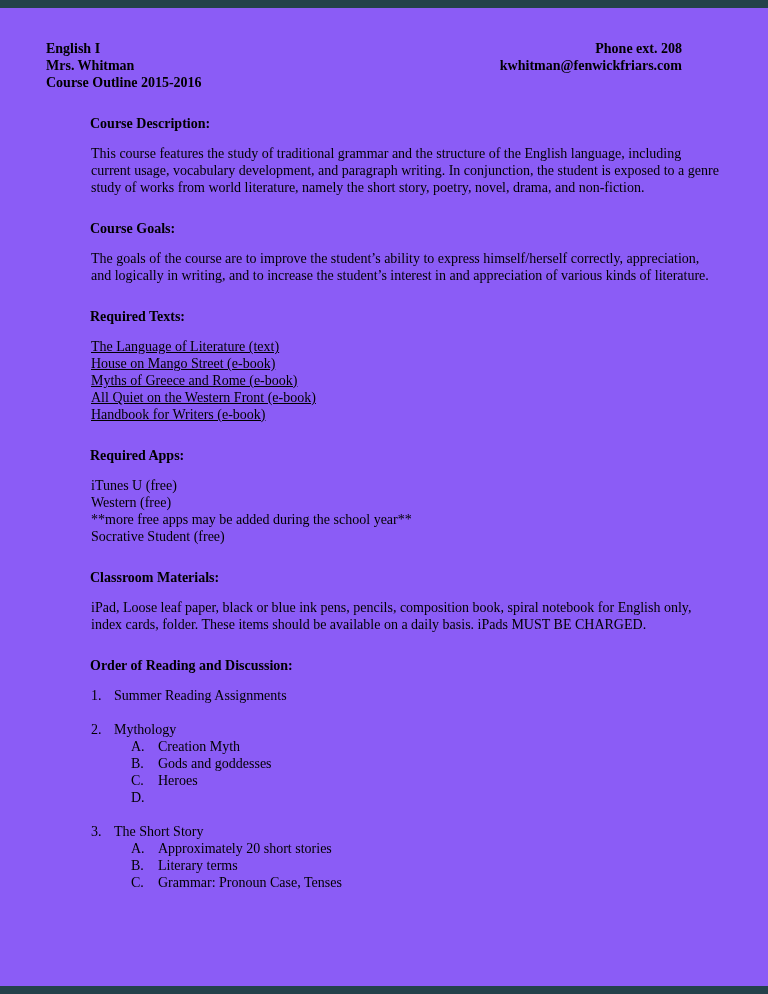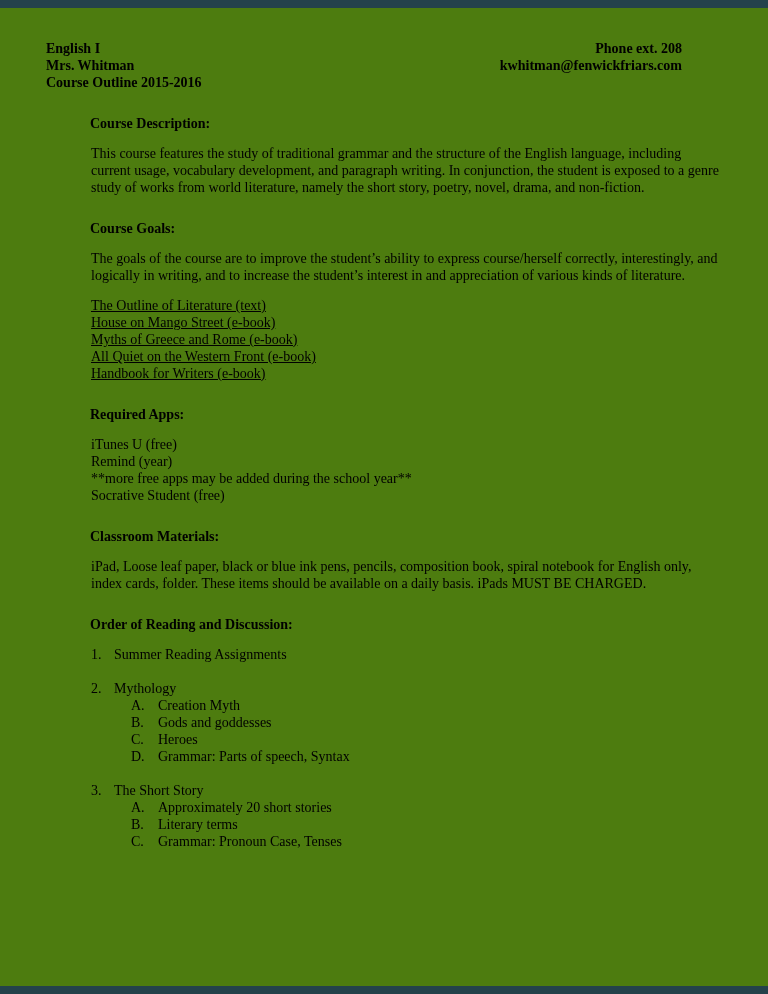--- a/index.html
+++ b/index.html
@@ -4,21 +4,21 @@
 <style>
   * { box-sizing: border-box; margin: 0; padding: 0; }
   html, body { background: #e8e8e8; }
   body {
     width: 768px; height: 994px;
     font-family: "Liberation Serif", "DejaVu Serif", serif;
     font-size: 14px; line-height: 17px; color: #000;
   }
   .page {
     position: relative; width: 768px; height: 994px;
-    background: #4d7c0f; overflow: hidden;
+    background: #8b5cf6; overflow: hidden;
   }
   .bar { position: absolute; left: 0; width: 768px; height: 8px; background: #24424b; }
   .bar.top { top: 0; }
   .bar.bottom { bottom: 0; }
   .content { padding: 40px 48px 0 46px; }
   .header { display: flex; justify-content: space-between; font-weight: bold; }
   .header-right { text-align: right; padding-right: 38px; }
   .section-heading { font-weight: bold; margin-top: 24px; margin-left: 44px; }
   .para { margin: 13px 0 0 45px; }
   .plain-list { margin: 13px 0 0 45px; }
@@ -47,34 +47,35 @@
       <div class="header-right">
         <div>Phone ext. 208</div>
         <div>kwhitman@fenwickfriars.com</div>
       </div>
     </div>
 
     <div class="section-heading">Course Description:</div>
     <div class="para">This course features the study of traditional grammar and the structure of the English language, including current usage, vocabulary development, and paragraph writing. In conjunction, the student is exposed to a genre study of works from world literature, namely the short story, poetry, novel, drama, and non-fiction.</div>
 
     <div class="section-heading">Course Goals:</div>
-    <div class="para">The goals of the course are to improve the student’s ability to express course/herself correctly, interestingly, and logically in writing, and to increase the student’s interest in and appreciation of various kinds of literature.</div>
+    <div class="para">The goals of the course are to improve the student’s ability to express himself/herself correctly, appreciation, and logically in writing, and to increase the student’s interest in and appreciation of various kinds of literature.</div>
 
+    <div class="section-heading">Required Texts:</div>
     <div class="plain-list">
-      <div class="underlined">The Outline of Literature (text)</div>
+      <div class="underlined">The Language of Literature (text)</div>
       <div class="underlined">House on Mango Street (e-book)</div>
       <div class="underlined">Myths of Greece and Rome (e-book)</div>
       <div class="underlined">All Quiet on the Western Front (e-book)</div>
       <div class="underlined">Handbook for Writers (e-book)</div>
     </div>
 
     <div class="section-heading">Required Apps:</div>
     <div class="plain-list">
       <div>iTunes U (free)</div>
-      <div>Remind (year)</div>
+      <div>Western (free)</div>
       <div>**more free apps may be added during the school year**</div>
       <div>Socrative Student (free)</div>
     </div>
 
     <div class="section-heading">Classroom Materials:</div>
     <div class="para">iPad, Loose leaf paper, black or blue ink pens, pencils, composition book, spiral notebook for English only, index cards, folder. These items should be available on a daily basis. iPads MUST BE CHARGED.</div>
 
     <div class="section-heading">Order of Reading and Discussion:</div>
 
     <div class="order-list">
@@ -95,21 +96,20 @@
       <div class="sub-item">
         <span class="sub-label">B.</span>
         <span>Gods and goddesses</span>
       </div>
       <div class="sub-item">
         <span class="sub-label">C.</span>
         <span>Heroes</span>
       </div>
       <div class="sub-item">
         <span class="sub-label">D.</span>
-        <span>Grammar: Parts of speech, Syntax</span>
       </div>
 
       <div class="olist-item">
         <span class="num">3.</span>
         <span>The Short Story</span>
       </div>
       <div class="sub-item">
         <span class="sub-label">A.</span>
         <span>Approximately 20 short stories</span>
       </div>

